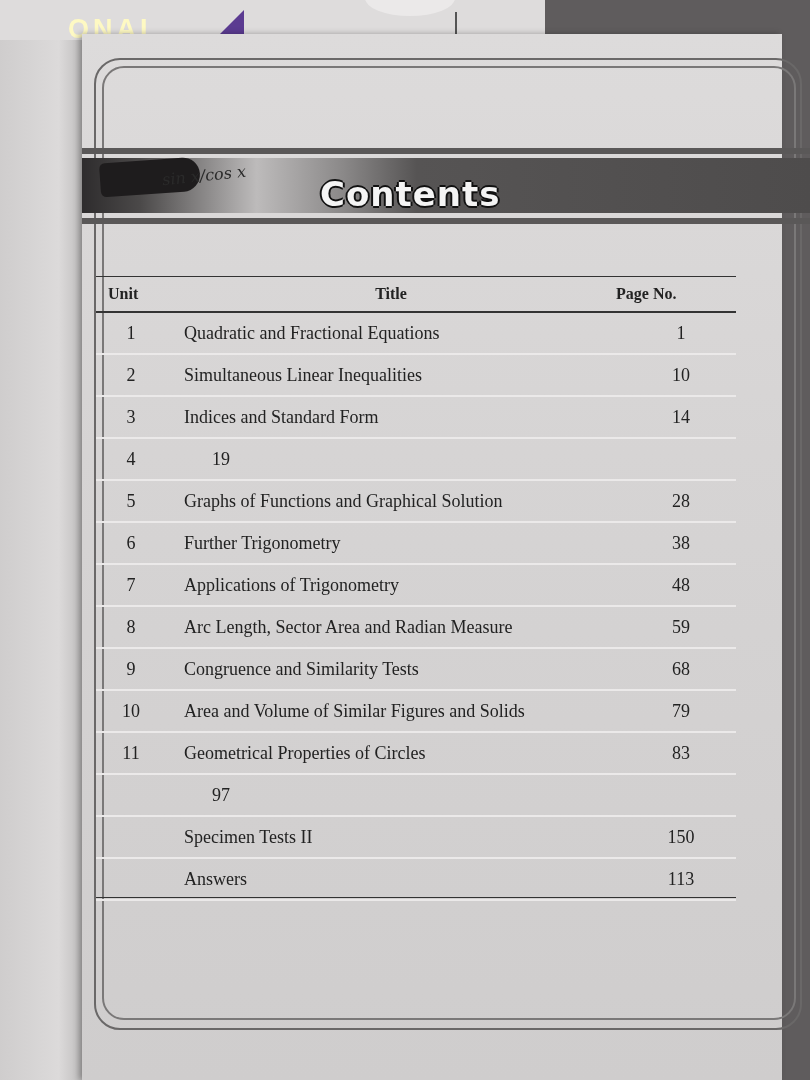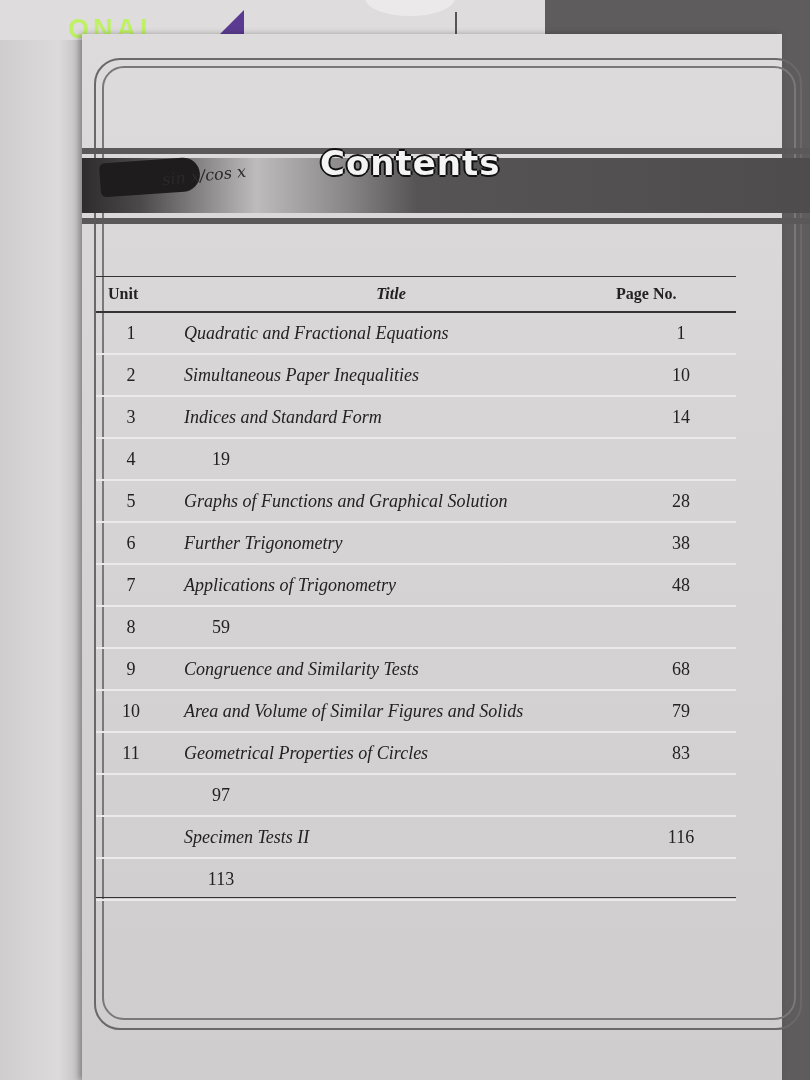--- a/index.html
+++ b/index.html
@@ -8,21 +8,21 @@
     background:#5f5c5d;
     font-family:"Liberation Serif", serif;
   }
   .behind-sheet {
     position:absolute; left:0; top:0; width:545px; height:70px;
     background:#dedcdc;
   }
   .behind-logo {
     position:absolute; left:68px; top:14px;
     font-family:"Liberation Sans", sans-serif; font-weight:bold;
-    font-size:27px; letter-spacing:4px; color:#bef264;
+    font-size:27px; letter-spacing:4px; color:#fef9c3;
   }
   .behind-tri {
     position:absolute; left:220px; top:10px; width:0; height:0;
     border-left:24px solid transparent; border-bottom:24px solid #5b3b91;
   }
   .behind-disc {
     position:absolute; left:365px; top:-20px; width:90px; height:36px;
     border-radius:0 0 50% 50%; background:#ebe9e9;
   }
   .behind-stroke { position:absolute; left:455px; top:12px; width:2px; height:26px; background:#555; }
@@ -48,35 +48,35 @@
     position:absolute; left:0; top:124px; width:728px; height:55px;
     background:linear-gradient(90deg,#2e2c2d 0%,#4b4949 8%,#bdbbbb 24%,#8a8888 36%,#565454 46%,#4e4c4c 100%);
   }
   .banner-bottom { position:absolute; left:0; top:184px; width:728px; height:6px; background:#5a5858; }
   .scribble {
     position:absolute; left:80px; top:132px; font-family:"DejaVu Serif", serif;
     font-style:italic; font-size:16px; color:#2a2a2a; transform:rotate(-6deg);
   }
   .pen { position:absolute; left:18px; top:126px; width:100px; height:34px; background:#1e1c1d; border-radius:6px 18px 18px 6px; transform:rotate(-4deg); }
   .banner-title {
-    position:absolute; left:238px; top:109px;
+    position:absolute; left:238px; top:140px;
     font-family:"DejaVu Sans", sans-serif; font-weight:bold; font-size:34px; color:#f4f4f4;
     text-shadow:2px 0 0 #111,-2px 0 0 #111,0 2px 0 #111,0 -2px 0 #111;
     letter-spacing:1px;
   }
   .toc {
     position:absolute; left:14px; top:242px; width:640px;
     border-top:1.5px solid #333; color:#222;
   }
   .toc-head {
     display:flex; align-items:center; height:34px; border-bottom:2px solid #333;
     font-weight:bold; font-size:16px;
   }
   .c-unit { width:70px; padding-left:10px; box-sizing:border-box; }
-  .c-title { flex:1;font-style:italic; }
+  .c-title { flex:1; }
   .c-page { width:120px; text-align:left; padding-right:20px; box-sizing:border-box; }
   .toc-head .c-title { text-align:center; }
   .toc-head .c-unit { padding-left:12px; }
   .row { display:flex; align-items:center; height:40px; font-size:18px; border-bottom:2px solid #ebe9e9; }
   .row .c-unit { text-align:center; padding-left:0; }
   .row .c-page { text-align:center; padding-right:0; width:110px; }
   .row .c-title { padding-left:18px; }
   .toc-end { border-bottom:1.5px solid #333; height:0; margin-top:-4px; }
 </style>
 </head>
@@ -107,21 +107,21 @@
       <div class="c-page">Page No.</div>
     </div>
     <div id="rows">
         <div class="row">
           <div class="c-unit">1</div>
           <div class="c-title">Quadratic and Fractional Equations</div>
           <div class="c-page">1</div>
         </div>
         <div class="row">
           <div class="c-unit">2</div>
-          <div class="c-title">Simultaneous Paper Inequalities</div>
+          <div class="c-title">Simultaneous Linear Inequalities</div>
           <div class="c-page">10</div>
         </div>
         <div class="row">
           <div class="c-unit">3</div>
           <div class="c-title">Indices and Standard Form</div>
           <div class="c-page">14</div>
         </div>
         <div class="row">
           <div class="c-unit">4</div>
           <div class="c-page">19</div>
@@ -136,20 +136,21 @@
           <div class="c-title">Further Trigonometry</div>
           <div class="c-page">38</div>
         </div>
         <div class="row">
           <div class="c-unit">7</div>
           <div class="c-title">Applications of Trigonometry</div>
           <div class="c-page">48</div>
         </div>
         <div class="row">
           <div class="c-unit">8</div>
+          <div class="c-title">Arc Length, Sector Area and Radian Measure</div>
           <div class="c-page">59</div>
         </div>
         <div class="row">
           <div class="c-unit">9</div>
           <div class="c-title">Congruence and Similarity Tests</div>
           <div class="c-page">68</div>
         </div>
         <div class="row">
           <div class="c-unit">10</div>
           <div class="c-title">Area and Volume of Similar Figures and Solids</div>
@@ -160,22 +161,23 @@
           <div class="c-title">Geometrical Properties of Circles</div>
           <div class="c-page">83</div>
         </div>
         <div class="row">
           <div class="c-unit"></div>
           <div class="c-page">97</div>
         </div>
         <div class="row">
           <div class="c-unit"></div>
           <div class="c-title">Specimen Tests II</div>
-          <div class="c-page">116</div>
+          <div class="c-page">150</div>
         </div>
         <div class="row">
           <div class="c-unit"></div>
+          <div class="c-title">Answers</div>
           <div class="c-page">113</div>
         </div>
       </div>
     <div class="toc-end"></div>
   </div>
 </div>
 
 </body></html>

